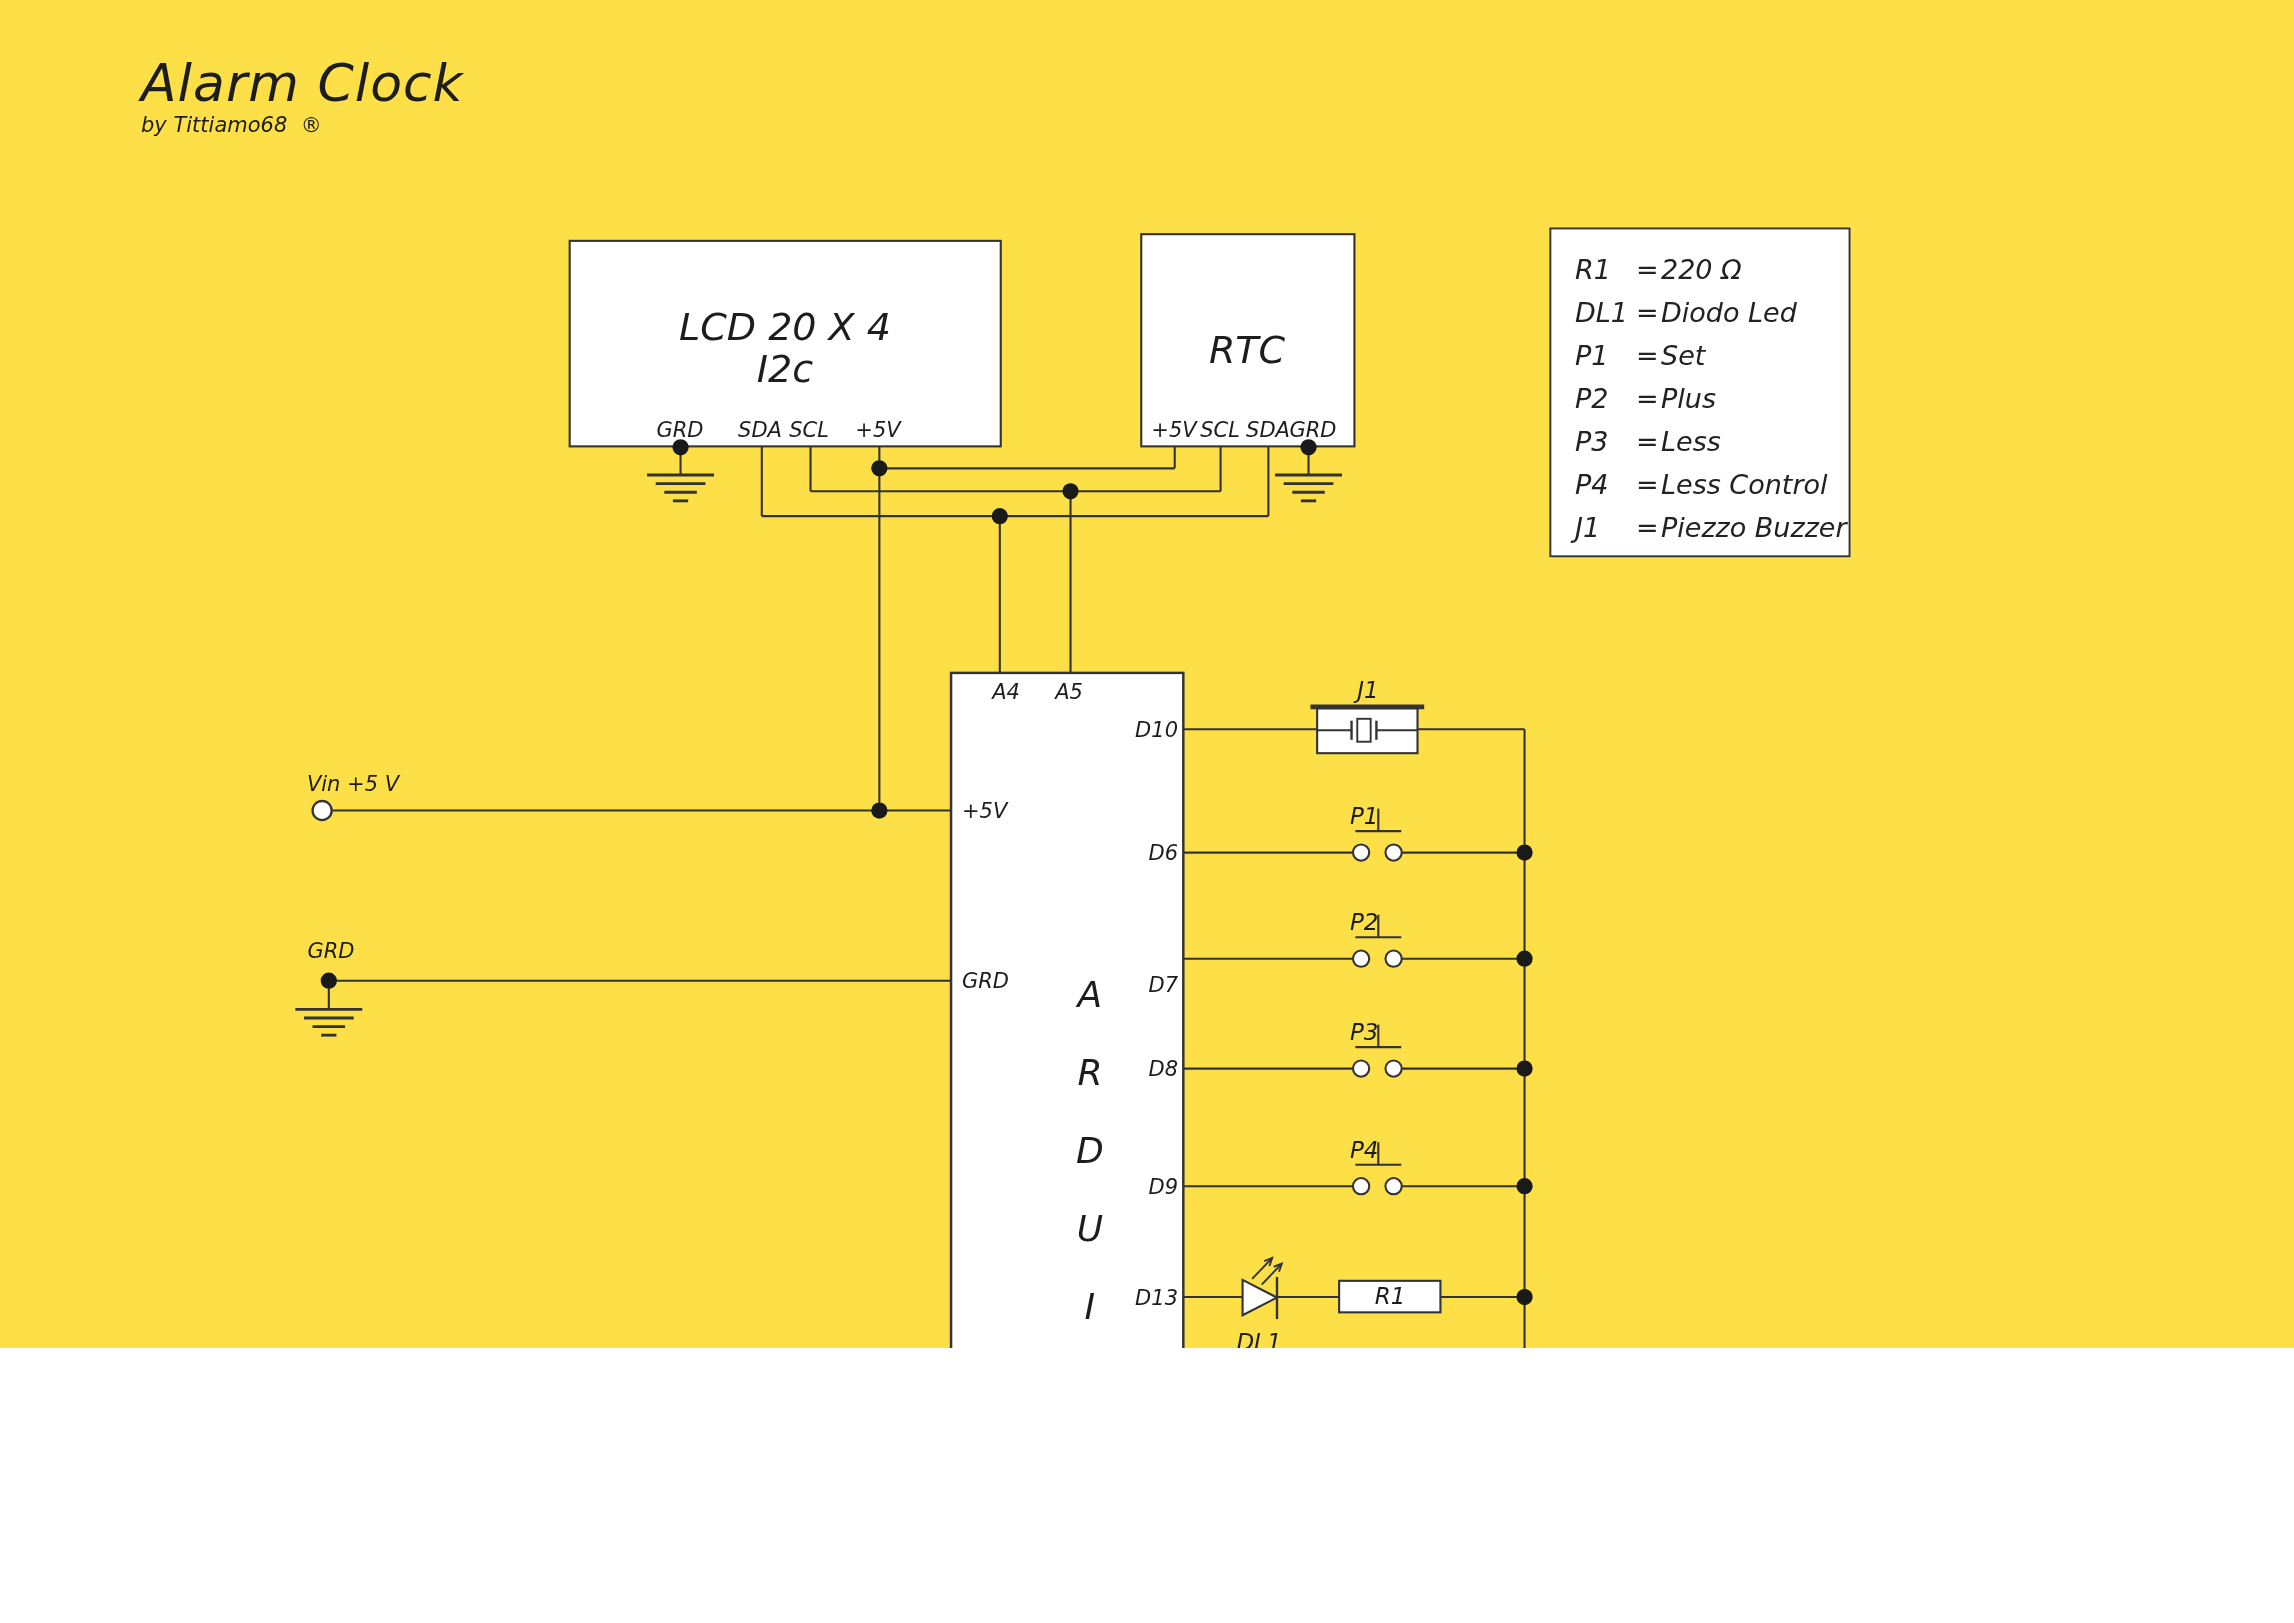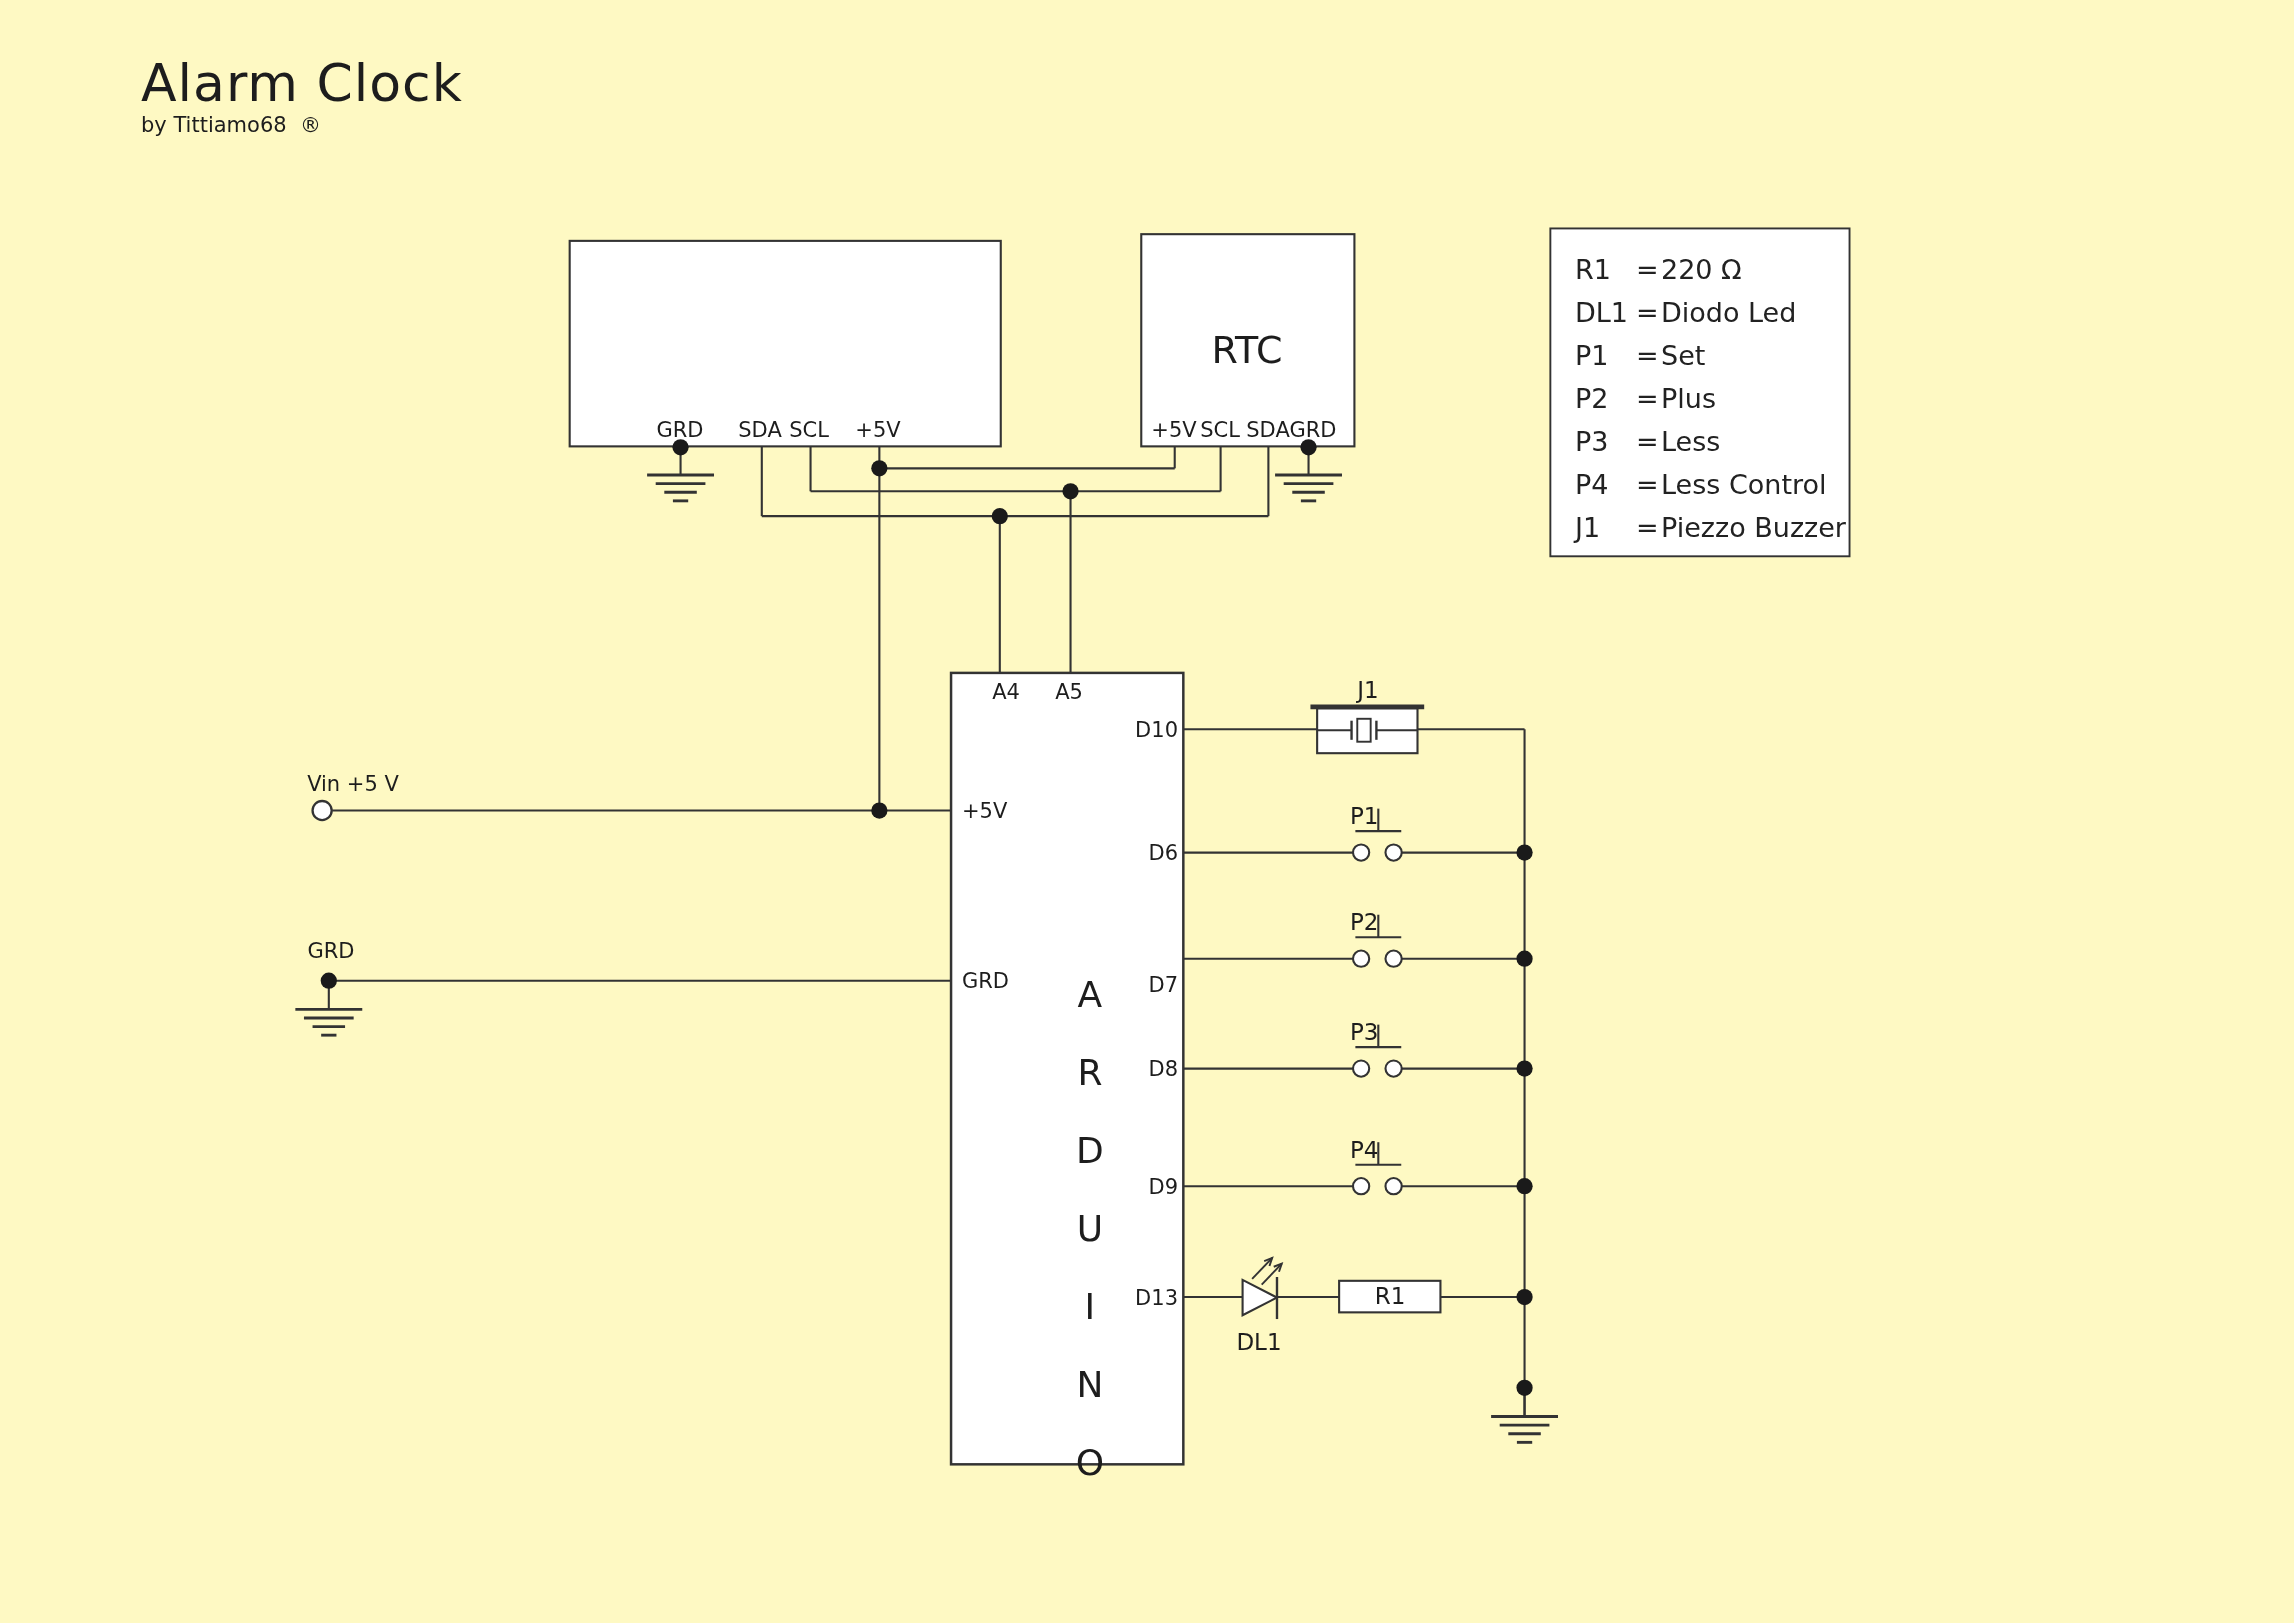--- a/index.html
+++ b/index.html
@@ -1,22 +1,23 @@
 <!DOCTYPE html>
 <html><head>
 <meta charset="utf-8">
 <style>
   html,body{margin:0;padding:0;background:#fff;}
   #canvas{
     position:relative;
-    width:2294px;height:1623px;
-    background:#fef9c3;
+    width:2294px;height:1348px;
+    background:#fde047;
     font-family:"DejaVu Sans","Liberation Sans",sans-serif;
     color:#222;
     overflow:hidden;
+    font-style:italic;
   }
   #schematic-svg{position:absolute;left:0;top:0;}
   .lbl{position:absolute;white-space:pre;color:#1d1d1d;line-height:1.15;}
   .title{font-size:52px;letter-spacing:1px;}
   .byline{font-size:21px;}
   .boxtitle{font-size:38px;line-height:42px;text-align:center;transform:translateX(-50%);}
   .pin{font-size:21px;transform:translateX(-50%);}
   .pin-left{font-size:21px;}
   .pin-right{font-size:21px;transform:translateX(-100%);}
   .comp{font-size:23px;}
@@ -159,20 +160,21 @@
       <circle cx="1595" cy="1118" r="8.5"></circle>
       <circle cx="1595" cy="1241" r="8.5"></circle>
       <circle cx="1595" cy="1357" r="8.5"></circle>
       <circle cx="1595" cy="1452" r="8.5"></circle>
     </g>
   </svg>
 
   <div class="lbl title" style="left:141px;top:54px;">Alarm Clock</div>
   <div class="lbl byline" style="left:141px;top:113px;">by Tittiamo68  ®</div>
 
+  <div class="lbl boxtitle" style="left:785px;top:306px;"><span>LCD 20 X 4</span><br><span>I2c</span></div>
   <div class="lbl pin" style="left:680px;top:418px;">GRD</div>
   <div class="lbl pin" style="left:760px;top:418px;">SDA</div>
   <div class="lbl pin" style="left:809px;top:418px;">SCL</div>
   <div class="lbl pin" style="left:878px;top:418px;">+5V</div>
 
   <div class="lbl boxtitle" style="left:1247px;top:329px;">RTC</div>
   <div class="lbl pin" style="left:1174px;top:418px;">+5V</div>
   <div class="lbl pin" style="left:1220px;top:418px;">SCL</div>
   <div class="lbl pin" style="left:1268px;top:418px;">SDA</div>
   <div class="lbl pin" style="left:1313px;top:418px;">GRD</div>

